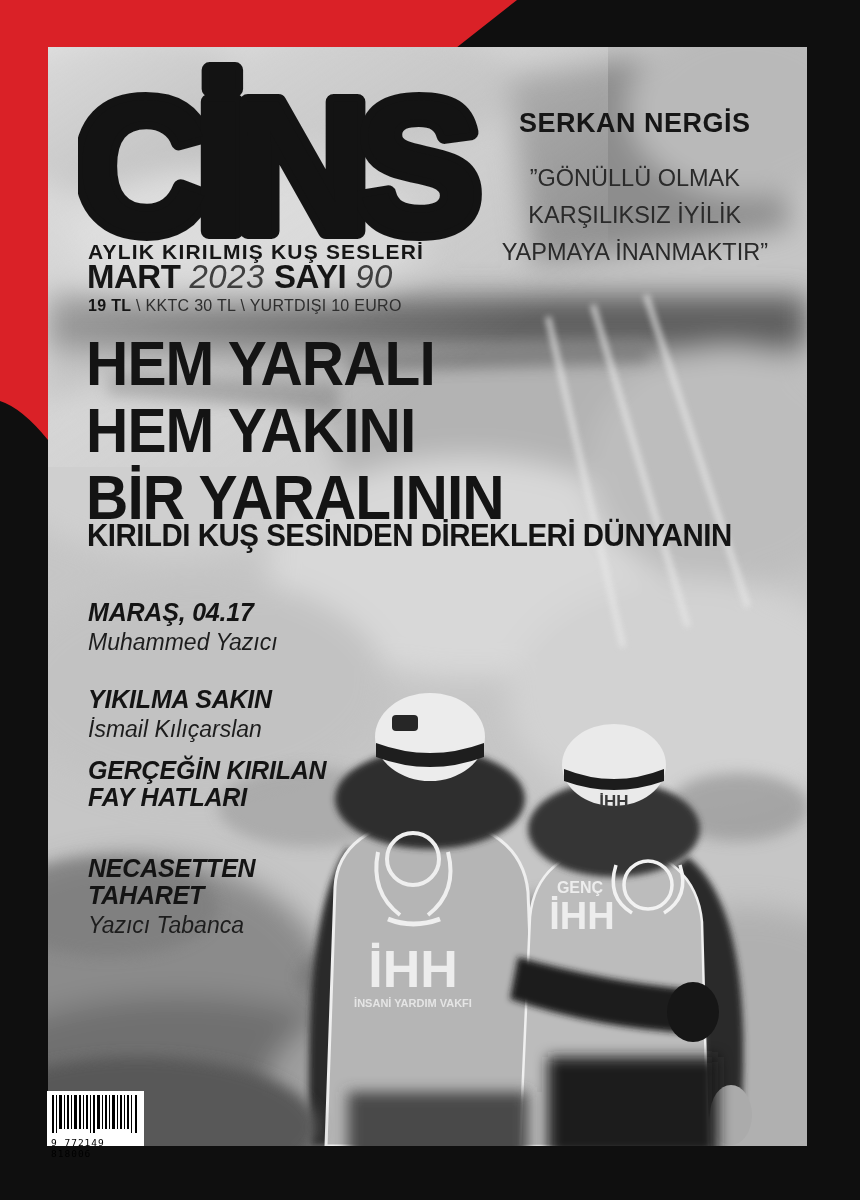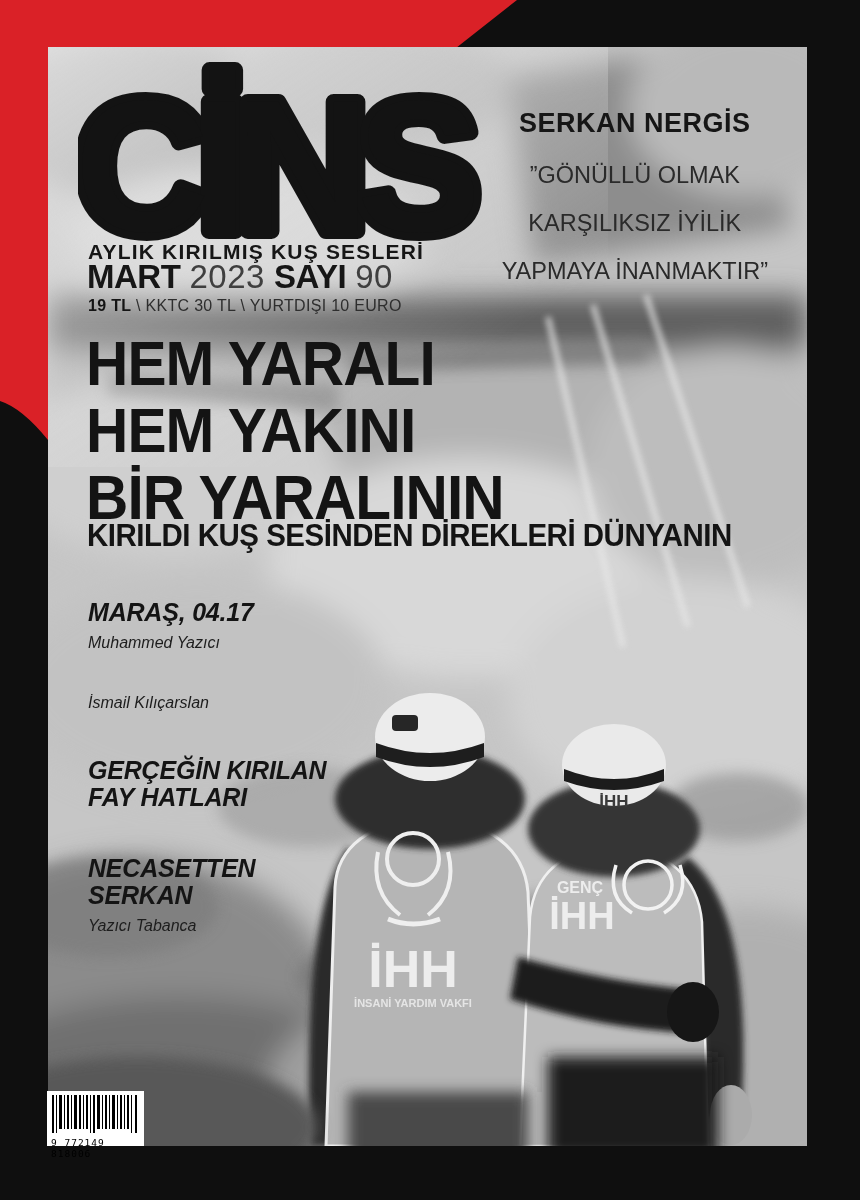--- a/index.html
+++ b/index.html
@@ -11,41 +11,41 @@
   .photo { position:absolute; left:48px; top:47px; width:759px; height:1099px; background:#c9c9c9; overflow:hidden; z-index:2; }
 
   .overlay { position:absolute; z-index:3; }
 
   
   .logo-svg { position:absolute; left:78px; top:58px; z-index:3; }
   .tagline { position:absolute; left:88px; top:240px; z-index:3;
              font-size:21px; font-weight:bold; letter-spacing:1.2px; color:#161616; }
   .issue-line { position:absolute; left:87px; top:258px; z-index:3; font-size:33px; color:#161616; }
   .issue-line .hv { font-weight:bold; letter-spacing:-0.5px;margin-top:26px; }
-  .issue-line .lt { font-weight:normal; color:#3f3f3f; letter-spacing:0.5px; }
+  .issue-line .lt { font-weight:normal; color:#3f3f3f; letter-spacing:0.5px;font-style:italic; }
   .price-line { position:absolute; left:88px; top:297px; z-index:3; font-size:16px; color:#2e2e2e; letter-spacing:0.3px; }
   .price-line .pb { font-weight:bold; color:#141414; }
 
   
   .guest { position:absolute; right:92px; top:108px; z-index:3; text-align:center; }
   .guest-name { font-size:27px; font-weight:bold; color:#161616; letter-spacing:0.5px; }
-  .guest-quote { margin-top:12px; font-size:23.5px; line-height:48px; color:#2a2a2a; }
+  .guest-quote { margin-top:21px; font-size:23.5px; line-height:37px; color:#2a2a2a; }
 
   
   .headline { position:absolute; left:86px; top:330px; z-index:3;
               font-size:63px; line-height:67px; font-weight:bold; color:#141414;
               letter-spacing:-1px; transform:scaleX(0.93); transform-origin:left top; }
   .subheadline { position:absolute; left:87px; top:518px; z-index:3;
                  font-size:31px; font-weight:bold; color:#141414; letter-spacing:-0.5px;
                  transform:scaleX(0.95); transform-origin:left top; }
 
   
   .article { position:absolute; left:88px; z-index:3;font-style:italic; }
   .article .a-title { font-size:25px; line-height:27px; font-weight:bold; color:#141414; letter-spacing:-0.2px; }
-  .article .a-author { margin-top:4px; font-size:16px; line-height:25px; font-weight:normal; color:#1d1d1d; }
+  .article .a-author { margin-top:4px; font-size:23px; line-height:25px; font-weight:normal; color:#1d1d1d; }
   .a1 { top:599px; } .a2 { top:686px; } .a3 { top:757px; } .a4 { top:855px; }
 
   .pre { white-space:pre-line; }
 
   
   .barcode { position:absolute; left:47px; top:1091px; width:97px; height:55px;
              background:#ffffff; z-index:4; padding:4px 4px 2px 4px; }
   .barcode-digits { font-family:"DejaVu Sans Mono", monospace; font-size:9.5px; color:#000;
                     letter-spacing:1px; margin-top:0px; text-align:left; }
 </style>
@@ -190,29 +190,30 @@
   <div class="headline pre">HEM YARALI
 HEM YAKINI
 BİR YARALININ</div>
   <div class="subheadline">KIRILDI KUŞ SESİNDEN DİREKLERİ DÜNYANIN</div>
 
   <div class="article a1">
     <div class="a-title pre">MARAŞ, 04.17</div>
     <div class="a-author">Muhammed Yazıcı</div>
   </div>
   <div class="article a2">
+    <div class="a-title pre">YIKILMA SAKIN</div>
     <div class="a-author">İsmail Kılıçarslan</div>
   </div>
   <div class="article a3">
     <div class="a-title pre">GERÇEĞİN KIRILAN
 FAY HATLARI</div>
   </div>
   <div class="article a4">
     <div class="a-title pre">NECASETTEN
-SERKAN</div>
+TAHARET</div>
     <div class="a-author">Yazıcı Tabanca</div>
   </div>
 
   <div class="barcode">
     <svg width="89" height="38" viewBox="0 0 89 38">
       <g fill="#000">
         <rect x="1" y="0" width="2" height="38"></rect>
         <rect x="5" y="0" width="1" height="38"></rect>
         <rect x="8" y="0" width="3" height="34"></rect>
         <rect x="13" y="0" width="1" height="34"></rect>

